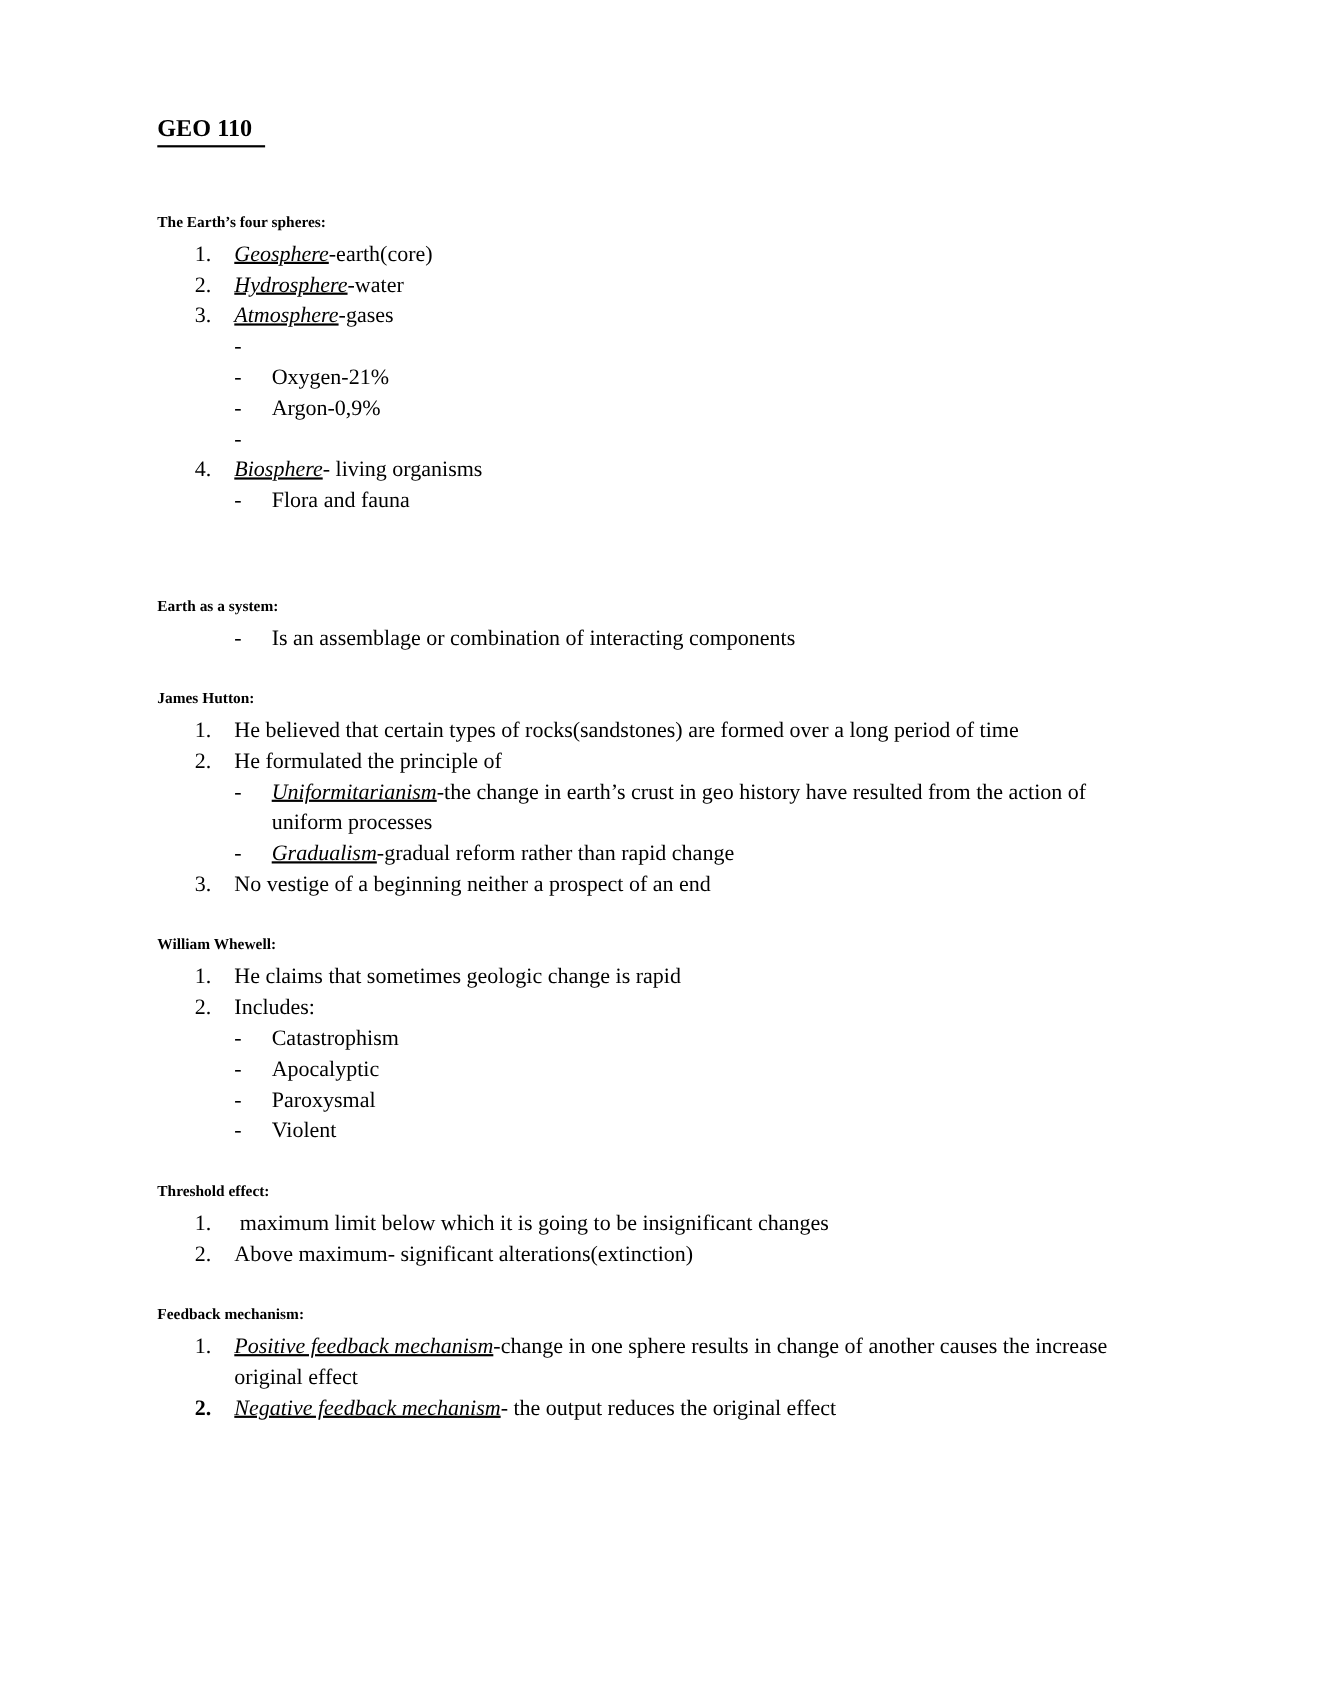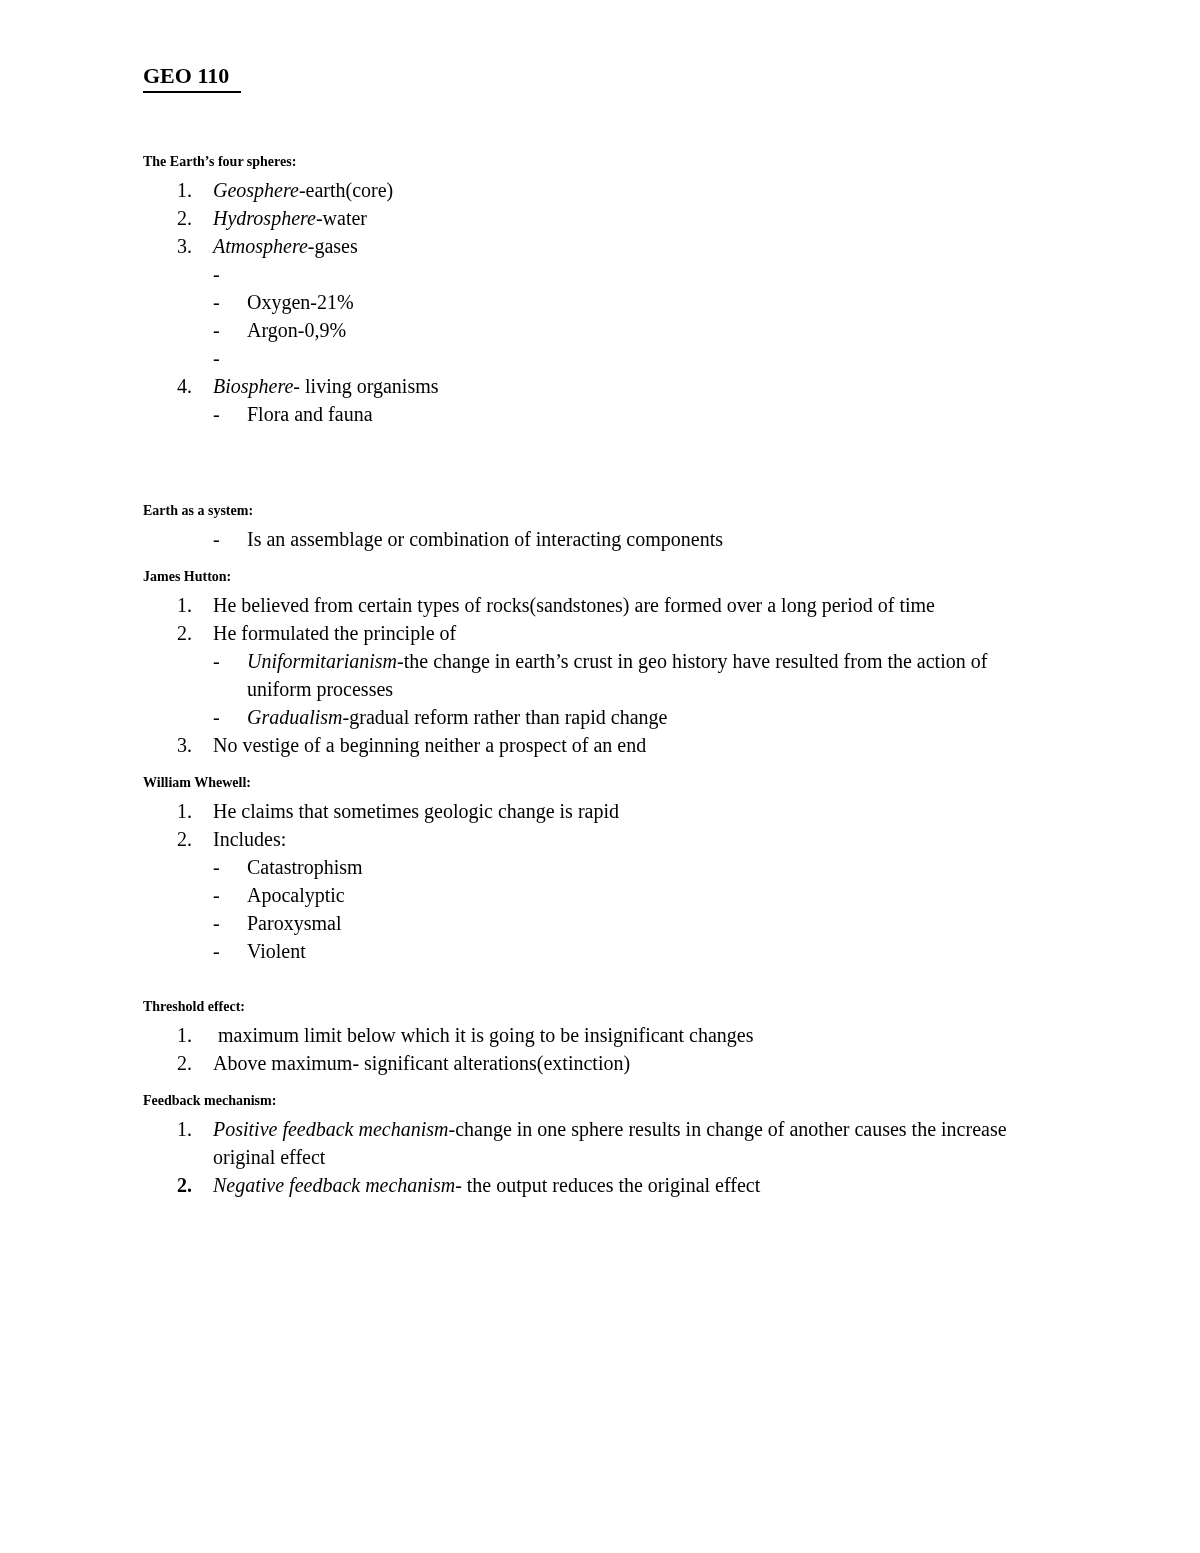--- a/index.html
+++ b/index.html
@@ -6,56 +6,57 @@
     margin: 0;
     padding: 0;
     background: #ffffff;
   }
   .page {
     position: relative;
     width: 1200px;
     height: 1553px;
     background: #ffffff;
     box-sizing: border-box;
-    padding: 62px 147px 0 143px;
+    padding: 103px 147px 0 143px;
     font-family: "Liberation Serif", serif;
     font-size: 20px;
     line-height: 28px;
     color: #000000;
   }
   .doc-title {
     font-size: 22px;
     font-weight: bold;
     line-height: 28px;
     margin: 0 0 55px 0;
   }
   .doc-title .title-text {
     display: inline-block;
     border-bottom: 2px solid #000;
     padding-right: 12px;
     padding-bottom: 1px;
   }
-  .section { margin-top: 10px; }
+  .section { margin-top: 28px; }
   .section.gap-lg { margin-top: 69px; }
   .section.gap-xl { margin-top: 28px; }
   .section h2 {
     font-size: 14px;
     font-weight: bold;
     line-height: 28px;
     margin: 0;
   }
   .li { display: flex; }
   .li.l1 { padding-left: 34px; }
   .li.l1 > .mk { flex: 0 0 36px; width: 36px; }
   .li.l2 { padding-left: 70px; }
   .li.l2 > .mk { flex: 0 0 34px; width: 34px; }
   .mk-bold { font-weight: bold; }
   .tx { flex: 1 1 auto; }
   .term {
     font-style: italic;
+    text-decoration: underline;
   }
 </style>
 </head>
 <body>
 
 <div class="page">
 
   <h1 class="doc-title"><span class="title-text">GEO 110</span></h1>
 
   <div class="section" style="margin-top:0">
@@ -101,21 +102,21 @@
     <div class="li l2">
       <span class="mk">-</span>
       <span class="tx"><span>Is an assemblage or combination of interacting components</span></span>
     </div>
   </div>
 
   <div class="section">
     <h2>James Hutton:</h2>
     <div class="li l1">
       <span class="mk">1.</span>
-      <span class="tx"><span>He believed from certain types of rocks(sandstones) are formed over a long period of time</span></span>
+      <span class="tx"><span>He believed that certain types of rocks(sandstones) are formed over a long period of time</span></span>
     </div>
     <div class="li l1">
       <span class="mk">2.</span>
       <span class="tx"><span>He formulated the principle of</span></span>
     </div>
     <div class="li l2">
       <span class="mk">-</span>
       <span class="tx"><span class="term">Uniformitarianism</span><span>-the change in earth’s crust in geo history have resulted from the action of uniform processes</span></span>
     </div>
     <div class="li l2">

